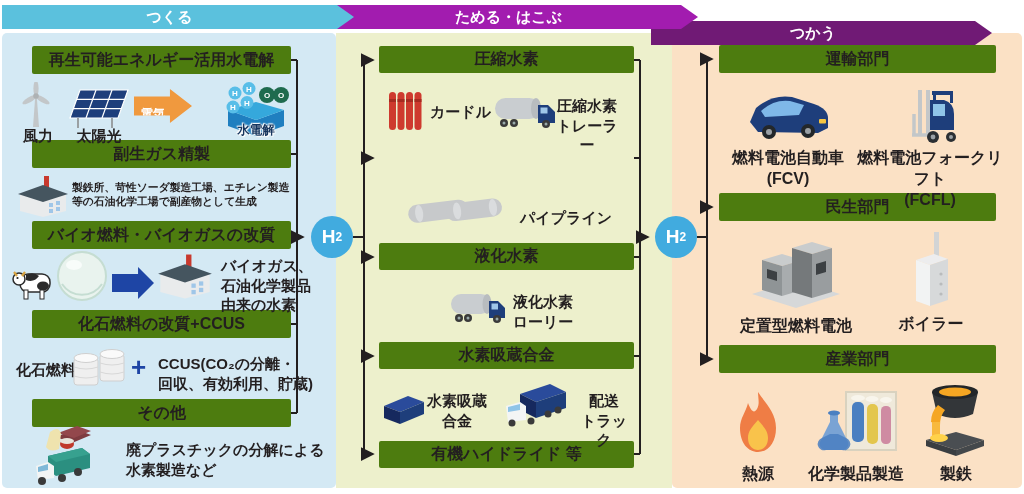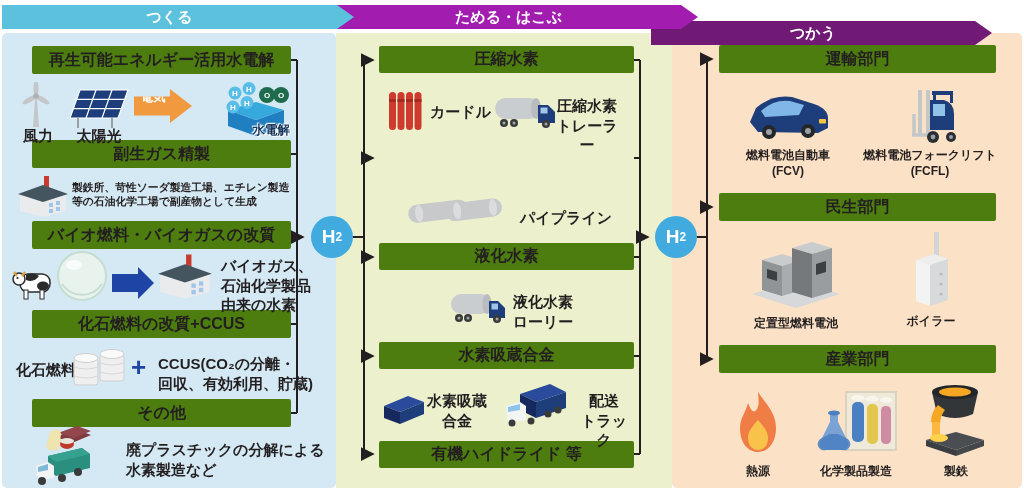--- a/index.html
+++ b/index.html
@@ -19,33 +19,33 @@
   .p-use{left:672px;width:350px;background:#fbe1c5;}
   
   .box{position:absolute;background:#4d7c0f;display:flex;align-items:center;justify-content:center;
        font-weight:bold;font-size:16px;border-radius:2px;}
   .bl{left:32px;width:259px;height:28px;}
   .bm{left:379px;width:255px;height:27px;}
   .br{left:719px;width:277px;height:28px;}
   
   .cap{position:absolute;font-weight:bold;font-size:15px;line-height:1.3;white-space:pre-line;}
   .tc{text-align:center;}
-  .capr{font-size:12px;}
+  .capr{font-size:16px;}
   
   .h2c{position:absolute;top:216px;width:42px;height:42px;border-radius:50%;background:#41abdf;
        color:#fff;font-weight:bold;font-size:19px;display:flex;align-items:center;justify-content:center;z-index:4;}
   .h2c sub{font-size:12px;line-height:0;}
   
-  .fat-arrow{position:absolute;display:flex;align-items:flex-start;justify-content:center;color:#fff;
+  .fat-arrow{position:absolute;display:flex;align-items:flex-end;justify-content:center;color:#fff;
        font-weight:bold;clip-path:polygon(0 22%,62% 22%,62% 0,100% 50%,62% 100%,62% 78%,0 78%);}
   .a-elec{left:134px;top:89px;width:58px;height:34px;background:#f0993e;font-size:12.5px;padding-right:20px;box-sizing:border-box;}
   .a-bio{left:112px;top:267px;width:42px;height:32px;background:#1e45a5;}
   .icon{position:absolute;}
   .plus{position:absolute;color:#1e45a5;font-weight:bold;font-size:26px;line-height:1;}
-  .wlabel{position:absolute;color:#16355e;font-weight:bold;font-size:12.5px;text-align:right;
+  .wlabel{position:absolute;color:#16355e;font-weight:bold;font-size:12.5px;text-align:center;
           text-shadow:0 0 2px #fff,0 0 2px #fff,1px 1px 1px #fff,-1px -1px 1px #fff;}
   svg{display:block;}
   .connectors{position:absolute;left:0;top:0;pointer-events:none;z-index:3;}
 </style>
 </head>
 <body>
 
 <div class="stage">
 
   <div class="panel p-make"></div>

